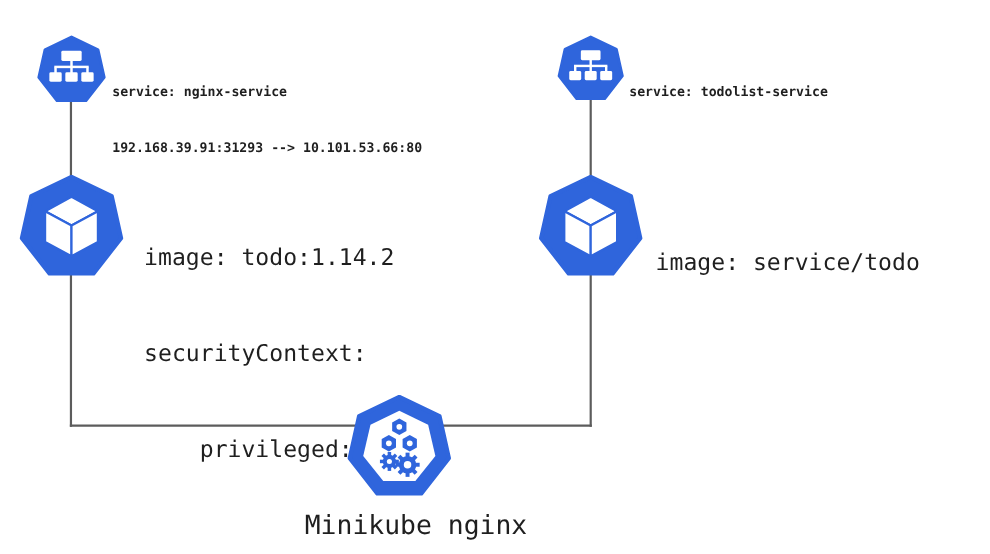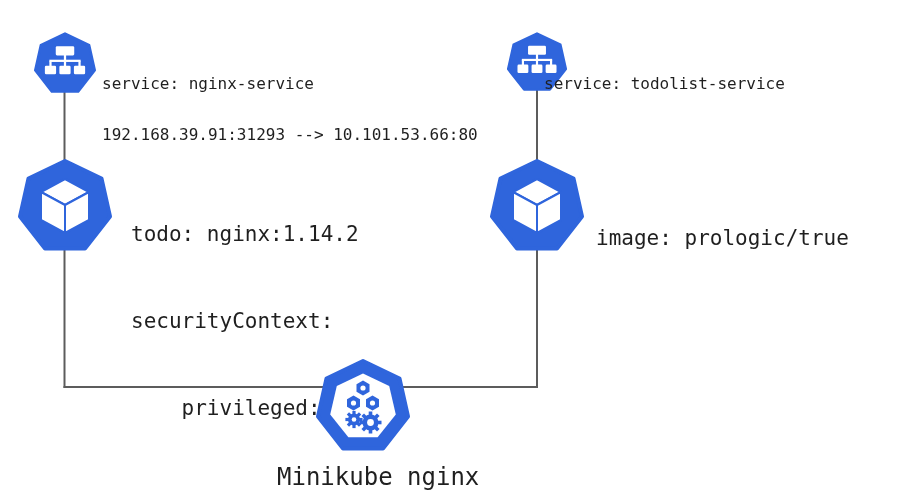--- a/index.html
+++ b/index.html
@@ -13,21 +13,21 @@
   .wire{stroke:var(--connector-gray,#5c5c5c);stroke-width:2;fill:none;}
   .icon{position:absolute;z-index:1;}
   .icon svg{display:block;width:100%;height:100%;}
   .hept{fill:var(--kubernetes-blue,#2f65dc);stroke:var(--kubernetes-blue,#2f65dc);
         stroke-width:4;stroke-linejoin:round;}
   .wg{fill:#ffffff;}
   .cube-face{fill:#ffffff;stroke:var(--kubernetes-blue,#2f65dc);stroke-width:2;stroke-linejoin:round;}
   .bl{fill:var(--kubernetes-blue,#2f65dc);}
   .hub{fill:#ffffff;}
   .txt{position:absolute;z-index:1;white-space:pre;}
-  .svc-txt{font-size:16px;line-height:17px;font-weight:400;}
+  .svc-txt{font-size:12px;line-height:17px;font-weight:700;}
   .pod-txt{font-size:21px;line-height:29px;}
   .node-label{font-size:24px;line-height:28px;}
 </style>
 </head>
 <body>
 
 <div class="canvas">
 
   <svg class="wires" width="900" height="504">
     <line class="wire" x1="64.5" y1="90" x2="64.5" y2="162"></line>
@@ -69,54 +69,54 @@
         <rect x="26.3" y="46" width="3.4" height="8"></rect>
         <rect x="48.3" y="46" width="3.4" height="8"></rect>
         <rect x="70.3" y="46" width="3.4" height="8"></rect>
         <rect x="19.5" y="52.5" width="17" height="13" rx="2"></rect>
         <rect x="41.5" y="52.5" width="17" height="13" rx="2"></rect>
         <rect x="63.5" y="52.5" width="17" height="13" rx="2"></rect>
       </g>
     </svg>
   </div>
 
-  <div class="txt svc-txt" style="left:544px;top:41px">
+  <div class="txt svc-txt" style="left:572px;top:41px">
     <div>service: todolist-service</div>
   </div>
 
   <div class="icon" style="left:15px;top:157px;width:100px;height:100px">
     <svg viewBox="0 0 100 100">
       <polygon class="hept" points="50,4 86.5,21.5 95,59.5 70,91.5 30,91.5 5,59.5 13.5,21.5"></polygon>
       <g>
         <polygon class="cube-face" points="50,22 74,35 50,48 26,35"></polygon>
         <polygon class="cube-face" points="26,35 50,48 50,76 26,63"></polygon>
         <polygon class="cube-face" points="74,35 50,48 50,76 74,63"></polygon>
       </g>
     </svg>
   </div>
 
   <div class="txt pod-txt" style="left:131px;top:162px">
-    <div>todo: nginx:1.14.2</div>
+    <div>image: todo:1.14.2</div>
     <div>securityContext:</div>
     <div>    privileged: true</div>
   </div>
 
   <div class="icon" style="left:487px;top:157px;width:100px;height:100px">
     <svg viewBox="0 0 100 100">
       <polygon class="hept" points="50,4 86.5,21.5 95,59.5 70,91.5 30,91.5 5,59.5 13.5,21.5"></polygon>
       <g>
         <polygon class="cube-face" points="50,22 74,35 50,48 26,35"></polygon>
         <polygon class="cube-face" points="26,35 50,48 50,76 26,63"></polygon>
         <polygon class="cube-face" points="74,35 50,48 50,76 74,63"></polygon>
       </g>
     </svg>
   </div>
 
   <div class="txt pod-txt" style="left:596px;top:166px">
-    <div>image: prologic/true</div>
+    <div>image: service/todo</div>
   </div>
 
   <div class="icon" style="left:313px;top:357px;width:100px;height:100px">
     <svg viewBox="0 0 100 100">
       <polygon class="hept" points="50,4 86.5,21.5 95,59.5 70,91.5 30,91.5 5,59.5 13.5,21.5"></polygon>
       <polygon class="wg" points="50,16.5 76.2,29.1 82.8,57.5 64.6,80.2 35.4,80.2 17.2,57.5 23.8,29.1"></polygon>
       <g>
         <polygon class="bl" points="50,23.5 56.5,27.2 56.5,34.8 50,38.5 43.5,34.8 43.5,27.2"></polygon>
         <polygon class="bl" points="40.5,38.5 47,42.2 47,49.8 40.5,53.5 34,49.8 34,42.2"></polygon>
         <polygon class="bl" points="59.5,38.5 66,42.2 66,49.8 59.5,53.5 53,49.8 53,42.2"></polygon>

